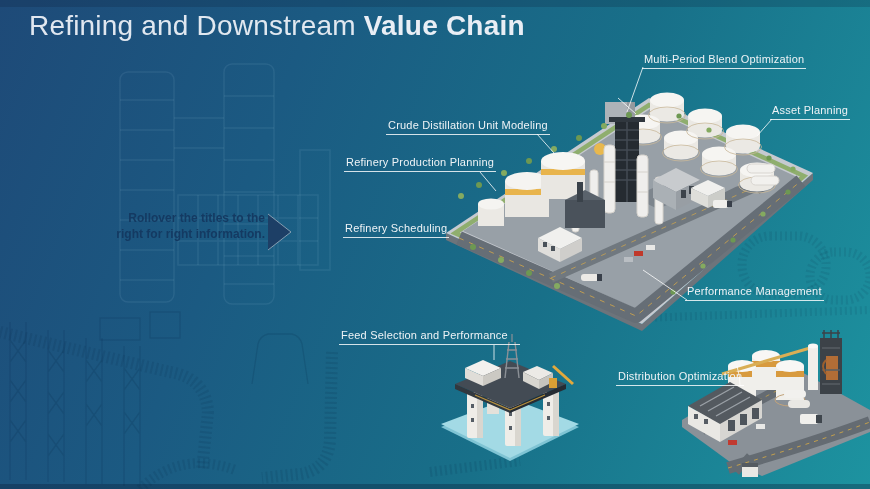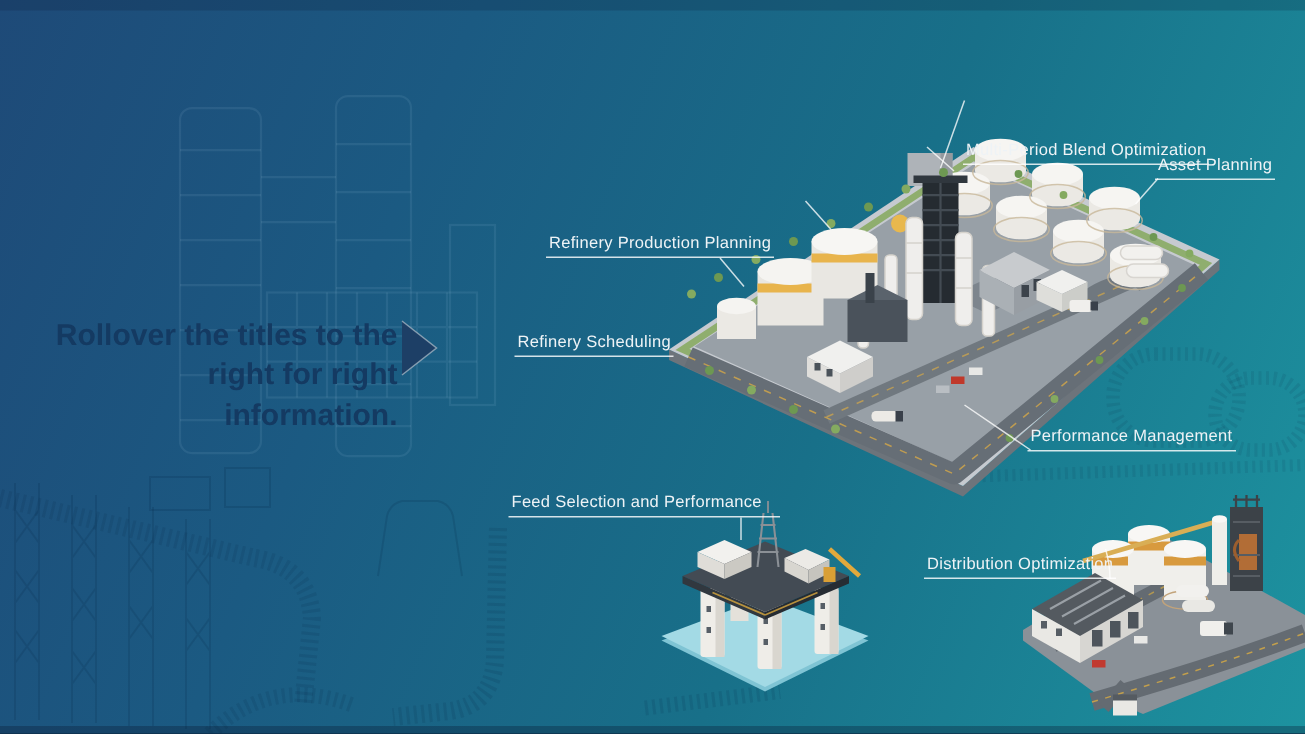--- a/index.html
+++ b/index.html
@@ -9,28 +9,28 @@
   .stage *{box-sizing:border-box;}
   svg{position:absolute;display:block;}
   .watermark{left:0;top:0;}
   .edge-top{position:absolute;left:0;top:0;width:870px;height:7px;background:rgba(8,25,50,.20);z-index:9;}
   .edge-bottom{position:absolute;left:0;bottom:0;width:870px;height:5px;background:rgba(8,25,50,.32);z-index:9;}
   h1.title{position:absolute;left:29px;top:10px;margin:0;z-index:6;
     font-size:28px;font-weight:400;letter-spacing:.2px;color:#e9eef5;}
   h1.title .t-light{font-weight:400;opacity:.96;}
   h1.title .t-bold{font-weight:700;margin-left:8px;}
   .instruction{position:absolute;left:18px;top:211px;width:247px;z-index:6;
-    text-align:right;font-size:20px;font-weight:700;line-height:1.32;color:#143a62;}
+    text-align:right;font-size:12px;font-weight:700;line-height:1.32;color:#143a62;}
   .arrow-icon{left:266px;top:212px;z-index:6;}
   .callout{position:absolute;z-index:7;color:#eef3f6;font-size:11px;letter-spacing:.2px;
     padding:0 2px 3px 2px;border-bottom:1px solid rgba(255,255,255,.82);white-space:nowrap;cursor:pointer;}
-  .co-0{left:642px;top:53px;margin-top:41px;}
+  .co-0{left:642px;top:53px;}
   .co-1{left:495px;top:83px;}
   .co-2{left:386px;top:119px;}
-  .co-3{left:364px;top:156px;}
+  .co-3{left:344px;top:156px;}
   .co-4{left:343px;top:194px;margin-top:28px;}
   .co-5{left:770px;top:104px;}
   .co-6{left:685px;top:285px;}
   .co-7{left:339px;top:329px;padding-right:12px;}
   .co-8{left:616px;top:370px;}
   .leaders{left:0;top:0;z-index:5;}
   .illus{z-index:3;}
 </style>
 </head>
 <body>
@@ -309,31 +309,33 @@
       <path d="M618,98L636,114"></path>
       <path d="M537,134L554,153"></path>
       <path d="M480,172L496,191"></path>
       <path d="M772,119L757,136"></path>
       <path d="M687,300L643,270"></path>
       <path d="M494,345L494,360"></path>
       <path d="M737,366Q740,376 740,386"></path>
     </g>
   </svg>
 
+  <h1 class="title"><span class="t-light">Refining and Downstream</span><span class="t-bold">Value Chain</span></h1>
 
   <div class="instruction">
     <div>Rollover the titles to the</div>
     <div>right for right information.</div>
   </div>
   <svg class="arrow-icon" width="28" height="40" viewBox="0 0 28 40">
     <polygon points="2,2 25,20 2,38" fill="#1d3f66"></polygon>
     <path d="M2,2L25,20L2,38" stroke="#a7b7c4" stroke-width="1" fill="none" opacity=".75"></path>
   </svg>
 
   <div class="callout co-0">Multi-Period Blend Optimization</div>
+  <div class="callout co-2">Crude Distillation Unit Modeling</div>
   <div class="callout co-3">Refinery Production Planning</div>
   <div class="callout co-4">Refinery Scheduling</div>
   <div class="callout co-5">Asset Planning</div>
   <div class="callout co-6">Performance Management</div>
   <div class="callout co-7">Feed Selection and Performance</div>
   <div class="callout co-8">Distribution Optimization</div>
 
   <div class="edge-top"></div>
   <div class="edge-bottom"></div>
 </div>

